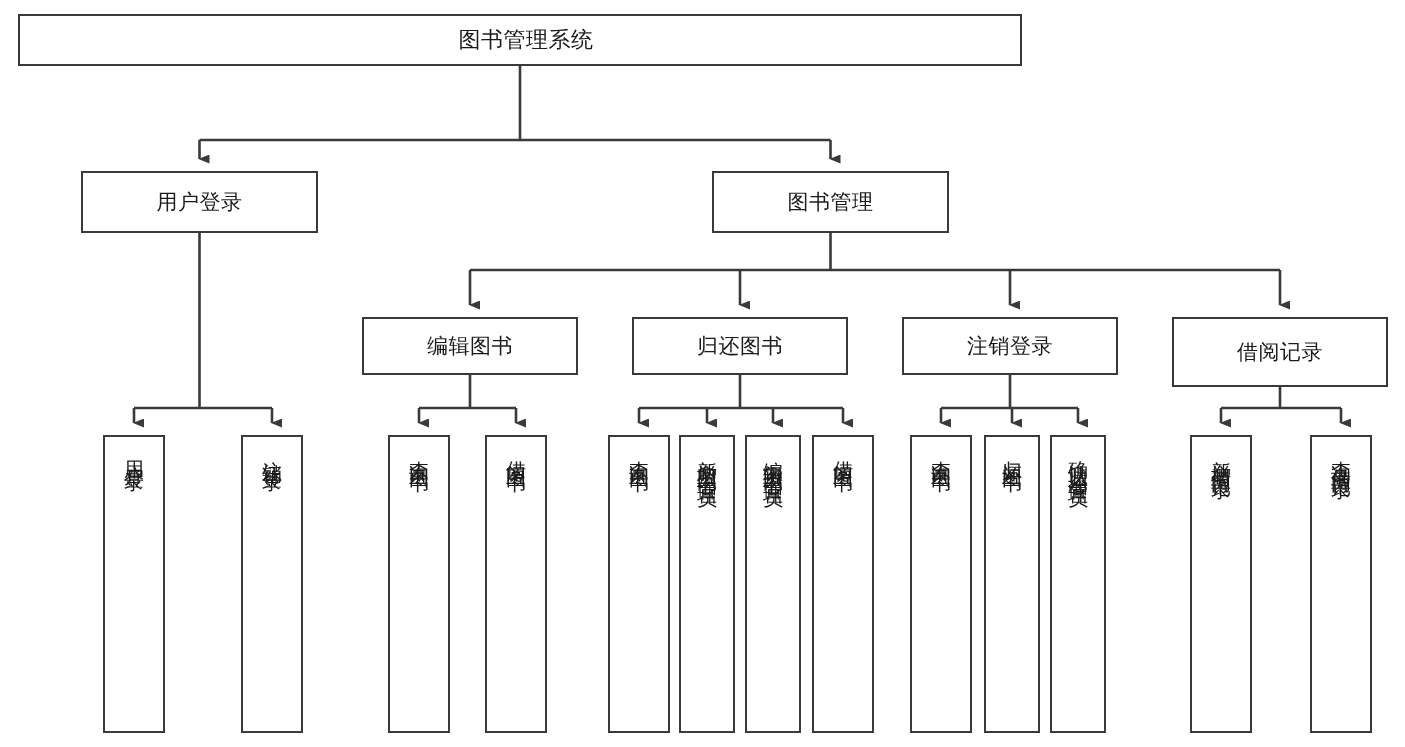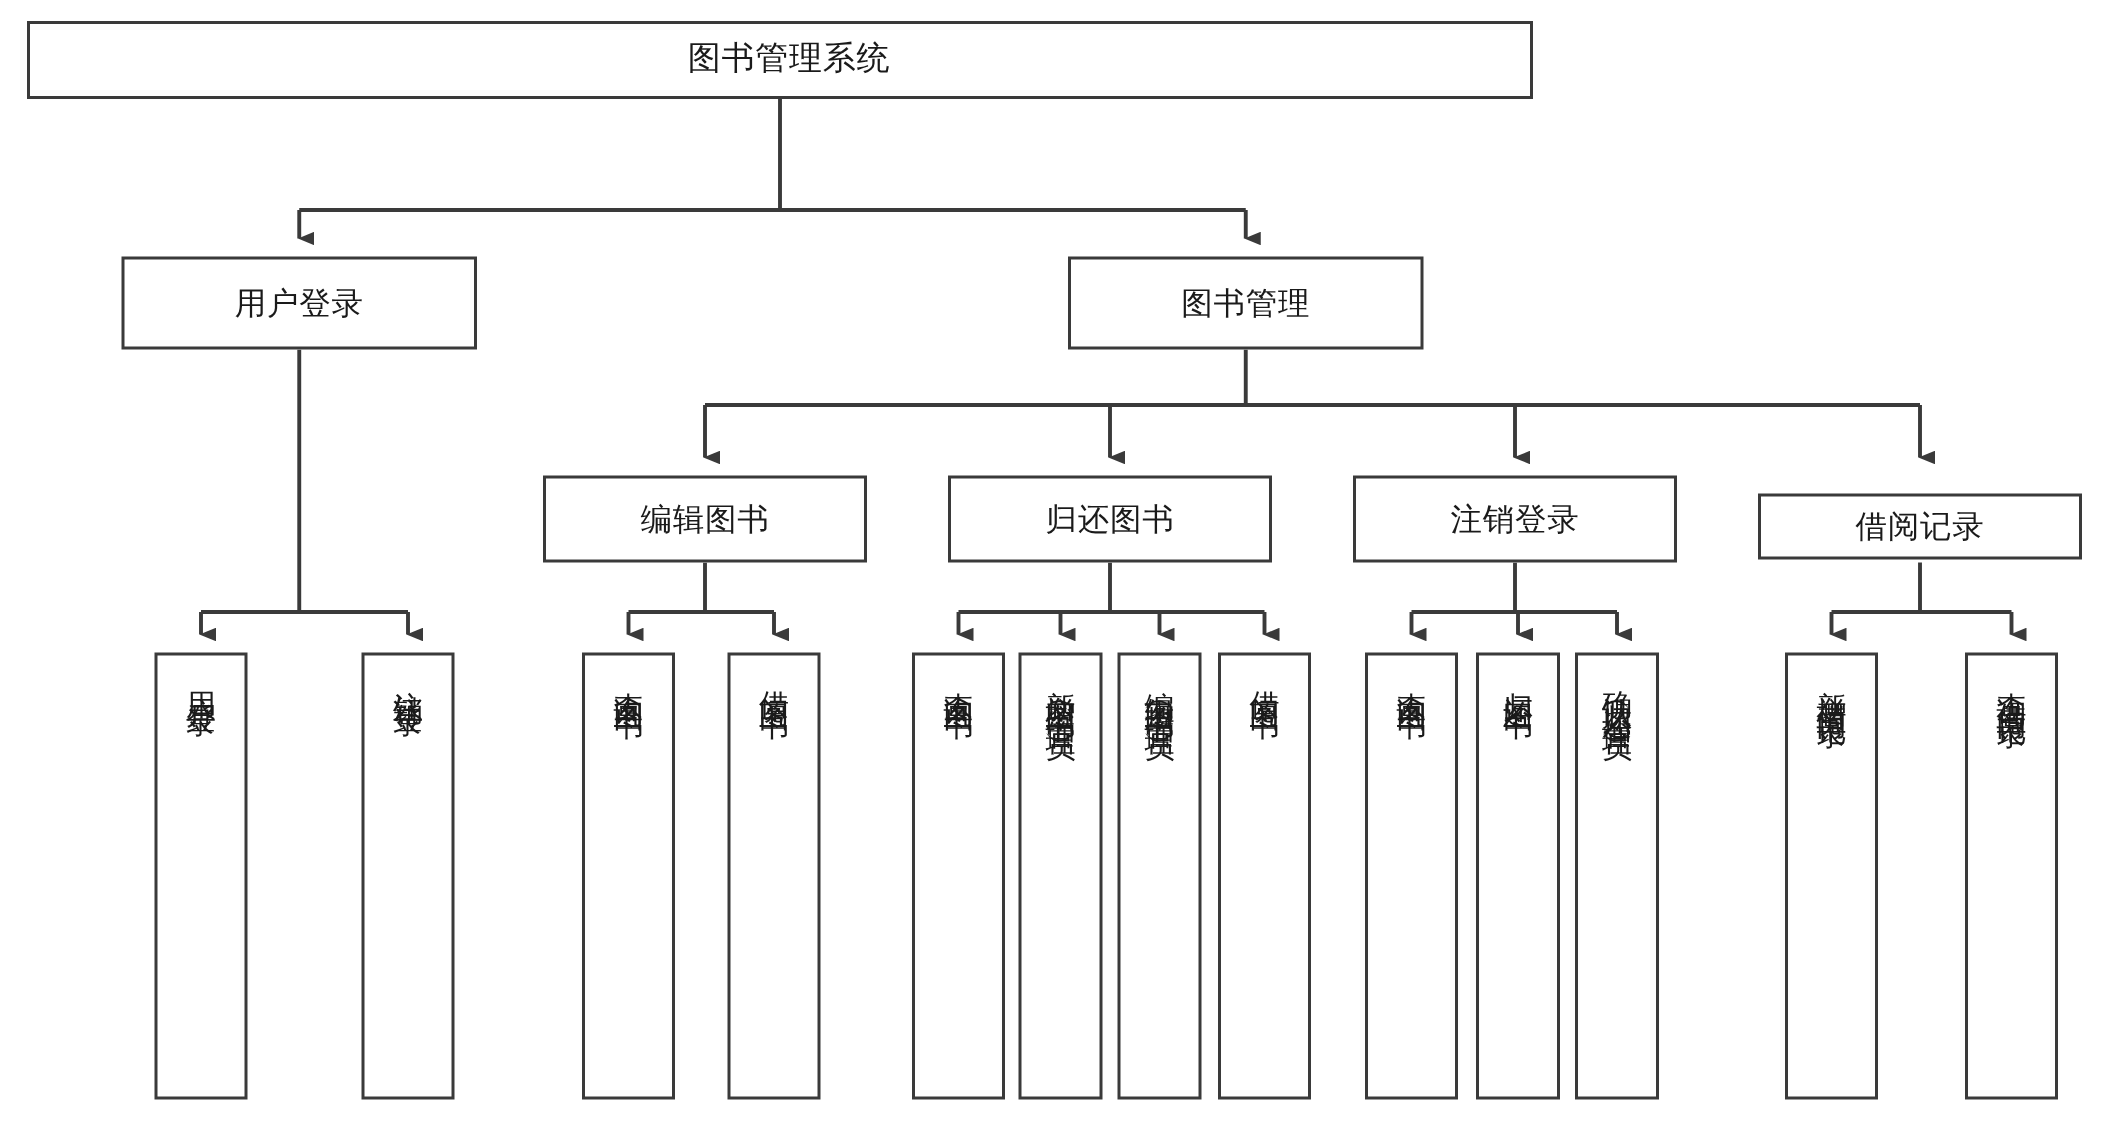--- a/index.html
+++ b/index.html
@@ -130,21 +130,21 @@
       </div>
       <div class="node horizontal" style="left: 362px; top: 317px; width: 216px; height: 58px; border-color: rgb(58, 58, 58);">
         <span class="label">编辑图书</span>
       </div>
       <div class="node horizontal" style="left: 632px; top: 317px; width: 216px; height: 58px; border-color: rgb(58, 58, 58);">
         <span class="label">归还图书</span>
       </div>
       <div class="node horizontal" style="left: 902px; top: 317px; width: 216px; height: 58px; border-color: rgb(58, 58, 58);">
         <span class="label">注销登录</span>
       </div>
-      <div class="node horizontal" style="left: 1172px; top: 317px; width: 216px; height: 44px; border-color: rgb(58, 58, 58); margin-top: 12px;">
+      <div class="node horizontal" style="left: 1172px; top: 317px; width: 216px; height: 70px; border-color: rgb(58, 58, 58);">
         <span class="label">借阅记录</span>
       </div>
       <div class="node vertical" style="left: 103px; top: 435px; width: 62px; height: 298px; border-color: rgb(58, 58, 58);">
         <span class="label">用户登录</span>
       </div>
       <div class="node vertical" style="left: 241px; top: 435px; width: 62px; height: 298px; border-color: rgb(58, 58, 58);">
         <span class="label">注销登录</span>
       </div>
       <div class="node vertical" style="left: 388px; top: 435px; width: 62px; height: 298px; border-color: rgb(58, 58, 58);">
         <span class="label">查询图书</span>

